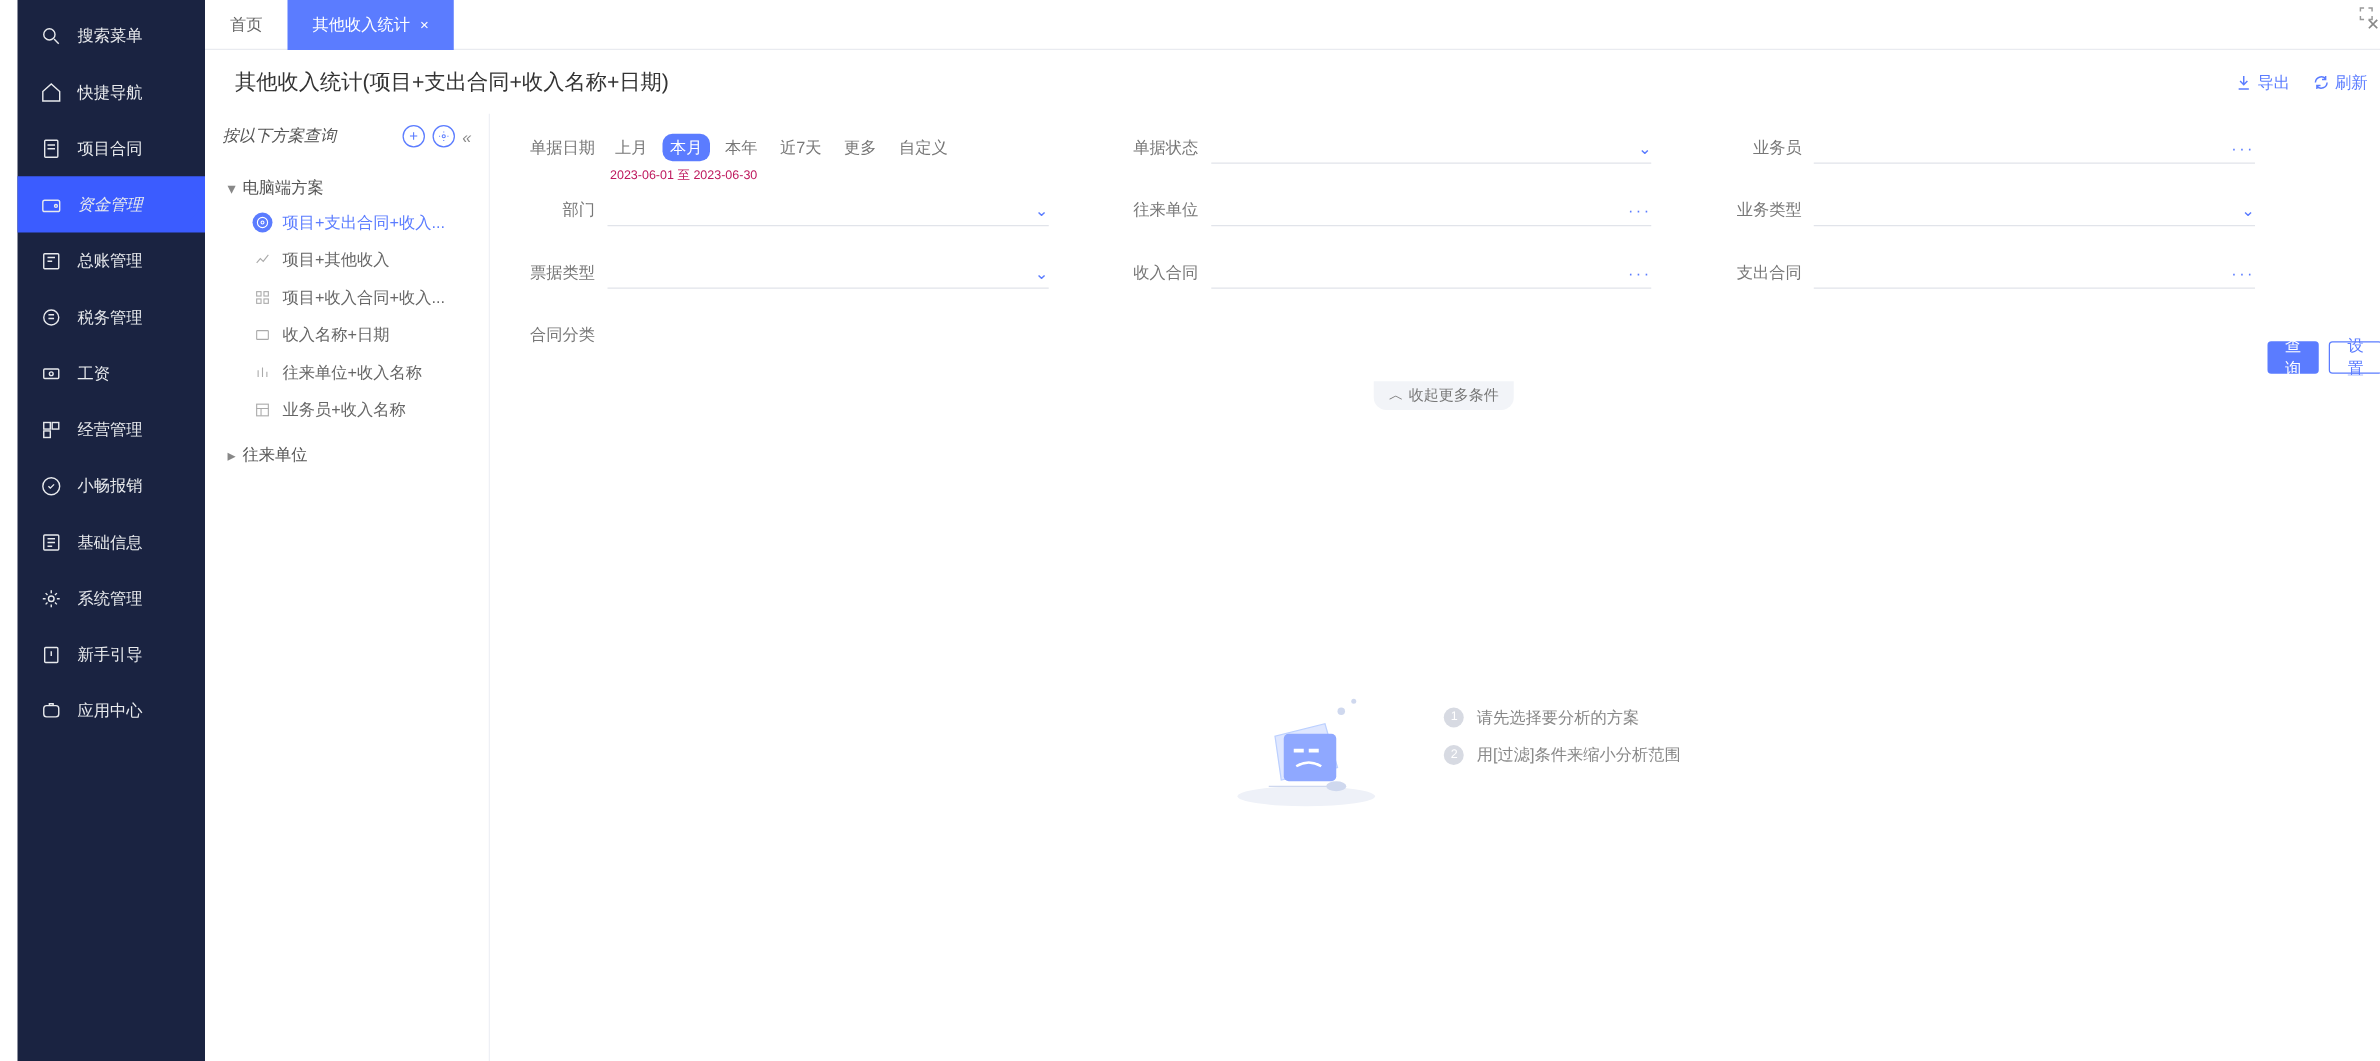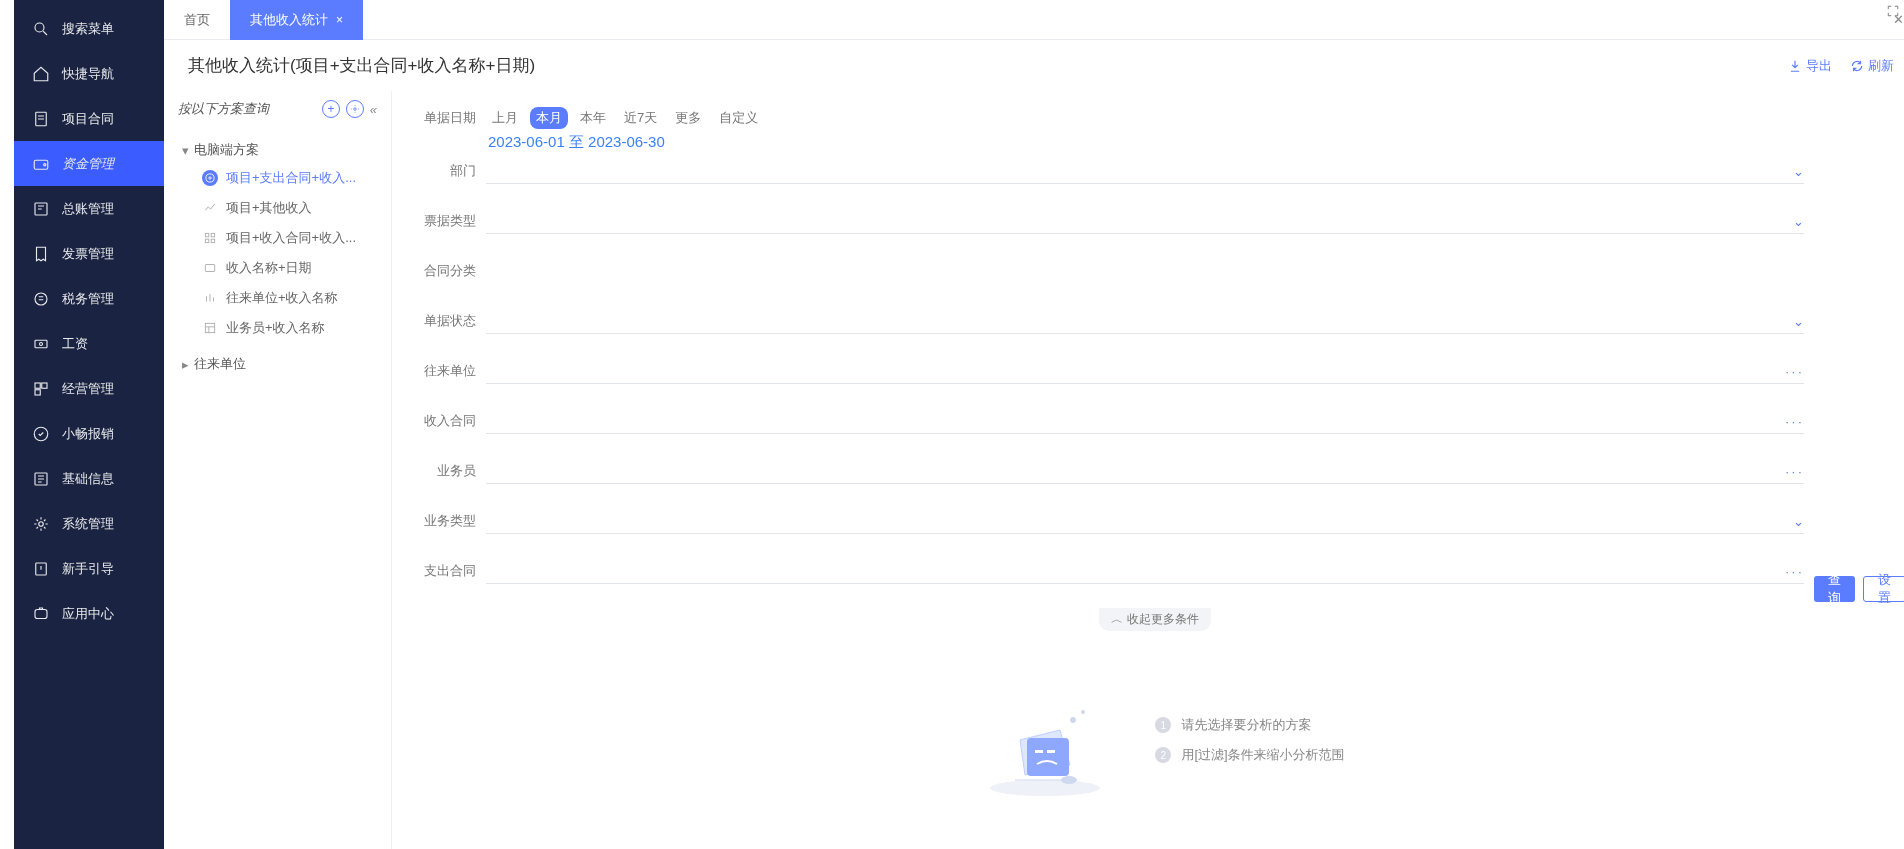--- a/index.html
+++ b/index.html
@@ -47,28 +47,28 @@
 .tree-children{padding-left:20px;}
 .tree-item{display:flex;align-items:center;height:30px;font-size:13px;color:#666;cursor:pointer;gap:8px;padding-left:4px;}
 .tree-item.active{color:#5b7cff;}
 .tree-item.active .ticon{background:#5b7cff;color:#fff;border-radius:50%;}
 .ticon{width:16px;height:16px;display:flex;align-items:center;justify-content:center;color:#aaa;}
 .ticon svg{width:14px;height:14px;stroke:currentColor;fill:none;stroke-width:1.5;}
 
 
 .filters-wrap{flex:1;display:flex;flex-direction:column;min-width:0;}
 .filters{display:flex;padding:8px 24px 0 24px;gap:10px;}
-.filter-cols{display:grid;grid-template-columns: 1fr;gap:0 60px;flex:1;}
+.filter-cols{display:grid;grid-template-columns: 1fr 1fr 1fr;gap:0 60px;flex:1;}
 .filter-row{display:flex;align-items:flex-start;min-height:50px;padding-top:8px;}
 .filter-label{width:60px;text-align:right;color:#777;font-size:13px;padding-top:2px;flex-shrink:0;}
 .filter-control{flex:1;margin-left:10px;}
 .date-presets{display:flex;gap:6px;flex-wrap:wrap;align-items:center;}
 .preset{color:#777;cursor:pointer;padding:2px 6px;border-radius:8px;font-size:13px;}
 .preset.active{background:#5b7cff;color:#fff;}
-.date-range{color:#3b82f6;font-size:15px;margin-top:4px;padding-left:2px;}
+.date-range{color:#be185d;font-size:10px;margin-top:4px;padding-left:2px;}
 .input-line{border-bottom:1px solid #e1e4ea;height:24px;display:flex;align-items:center;justify-content:flex-end;color:#bbb;cursor:pointer;}
 .input-line .caret{color:#5b7cff;}
 .input-line .dots{color:#5b7cff;letter-spacing:2px;}
 .action-col{width:80px;display:flex;flex-direction:row;gap:8px;padding-top:4px;align-items:flex-end;}
 .btn{height:26px;padding:0 14px;border-radius:3px;cursor:pointer;font-size:13px;display:flex;align-items:center;justify-content:center;}
 .btn-primary{background:#5b7cff;color:#fff;border:none;}
 .btn-outline{background:#fff;color:#5b7cff;border:1px solid #5b7cff;}
 
 .collapse-bar{display:flex;justify-content:center;margin-top:6px;}
 .collapse-pill{background:#f2f4f8;color:#777;font-size:12px;padding:3px 12px;border-radius:0 0 10px 10px;cursor:pointer;display:flex;align-items:center;gap:4px;}
@@ -124,28 +124,20 @@
         <span>资金管理</span>
       </div>
     <div class="side-item">
         <span class="side-icon">
           <svg viewBox="0 0 24 24">
             <rect x="4" y="4" width="16" height="16" rx="1"></rect>
             <path d="M8 8h8M8 12h5"></path>
           </svg>
         </span>
         <span>总账管理</span>
-      </div>
-    <div class="side-item">
-        <span class="side-icon">
-          <svg viewBox="0 0 24 24">
-            <path d="M6 3h12v18l-3-2-3 2-3-2-3 2z"></path>
-          </svg>
-        </span>
-        <span>发票管理</span>
       </div>
     <div class="side-item">
         <span class="side-icon">
           <svg viewBox="0 0 24 24">
             <circle cx="12" cy="12" r="8"></circle>
             <path d="M9 9h6M9 13h6"></path>
           </svg>
         </span>
         <span>税务管理</span>
       </div>

